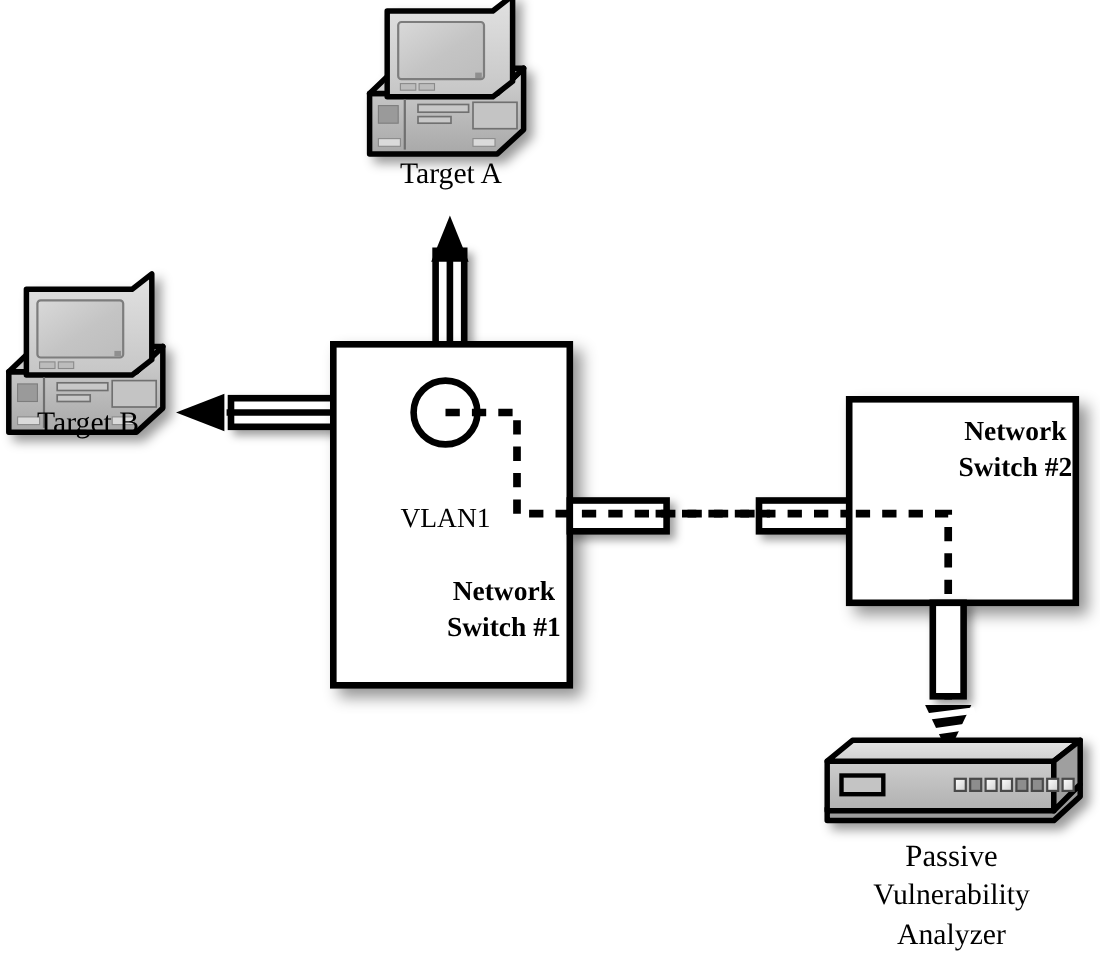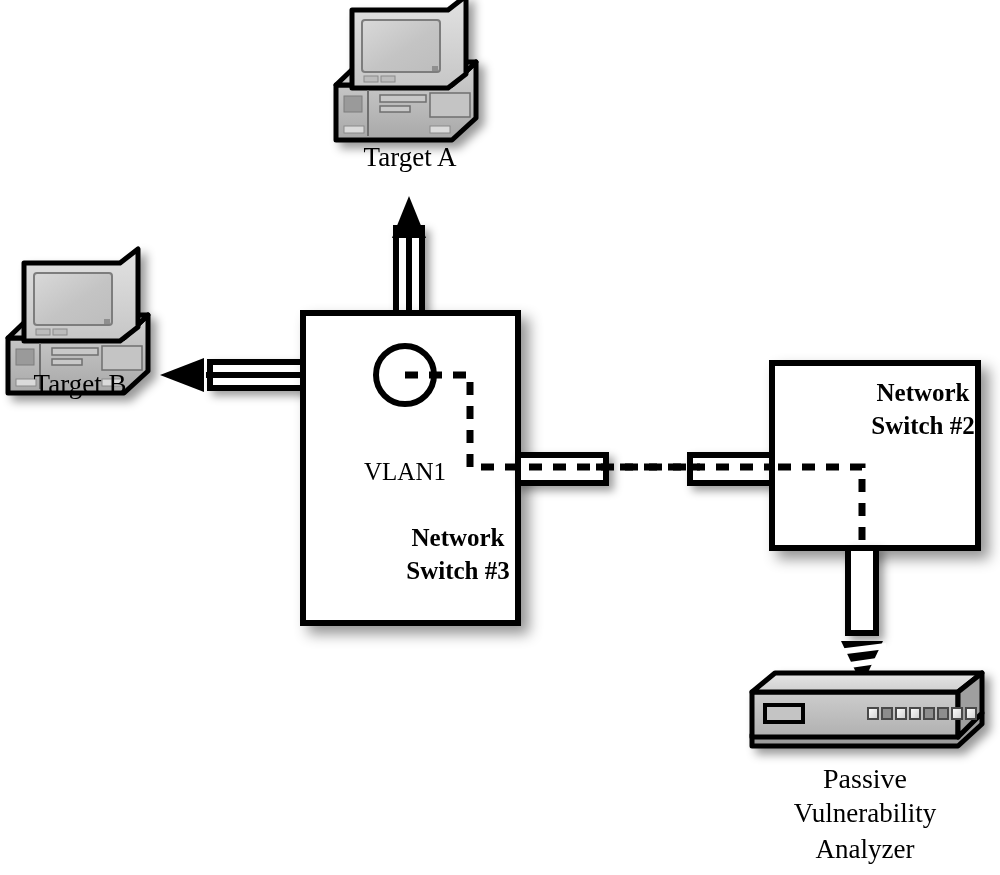--- a/index.html
+++ b/index.html
@@ -191,21 +191,21 @@
     </g>
   </svg>
 
   <div class="lbl lbl-plain" style="left:310px; top:142px; width:200px; font-size:27px;">Target A</div>
 
   <div class="lbl lbl-plain" style="left:0px; top:369px; width:160px; font-size:27px;">Target B</div>
 
   <div class="lbl lbl-plain" style="left:330px; top:421px; width:150px; font-size:25px;margin-top:36px;">VLAN1</div>
 
   <div class="lbl lbl-bold" style="left:310px; top:523px; width:200px; font-size:25px;">Network</div>
-  <div class="lbl lbl-bold" style="left:310px; top:556px; width:200px; font-size:25px;">Switch #3</div>
+  <div class="lbl lbl-bold" style="left:310px; top:556px; width:200px; font-size:25px;">Switch #1</div>
 
   <div class="lbl lbl-bold" style="left:775px; top:378px; width:200px; font-size:25px;">Network</div>
   <div class="lbl lbl-bold" style="left:775px; top:411px; width:200px; font-size:25px;">Switch #2</div>
 
   <div class="lbl lbl-plain" style="left:755px; top:762px; width:220px; font-size:28px;">Passive</div>
   <div class="lbl lbl-plain" style="left:755px; top:834px; width:220px; font-size:27px;">Analyzer</div>
   <div class="lbl lbl-plain" style="left:755px; top:798px; width:220px; font-size:27px;">Vulnerability</div>
 
 </div>
 

